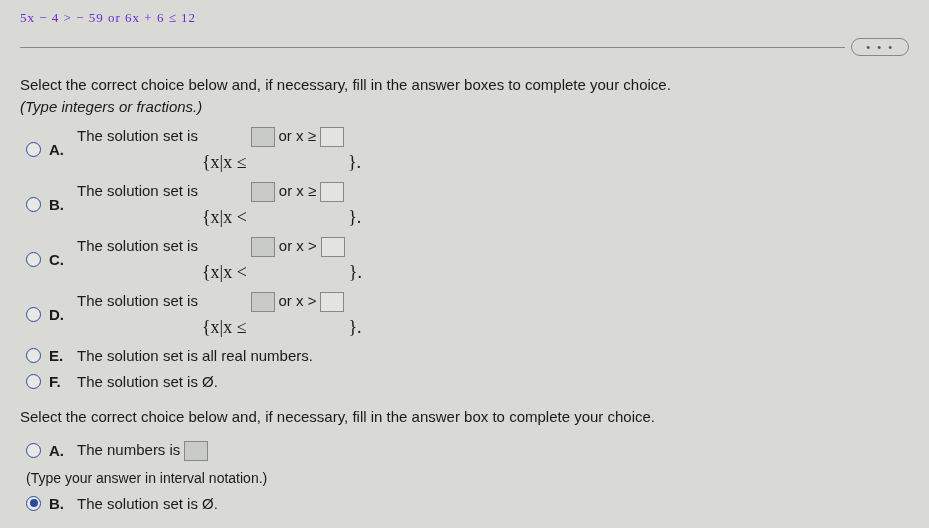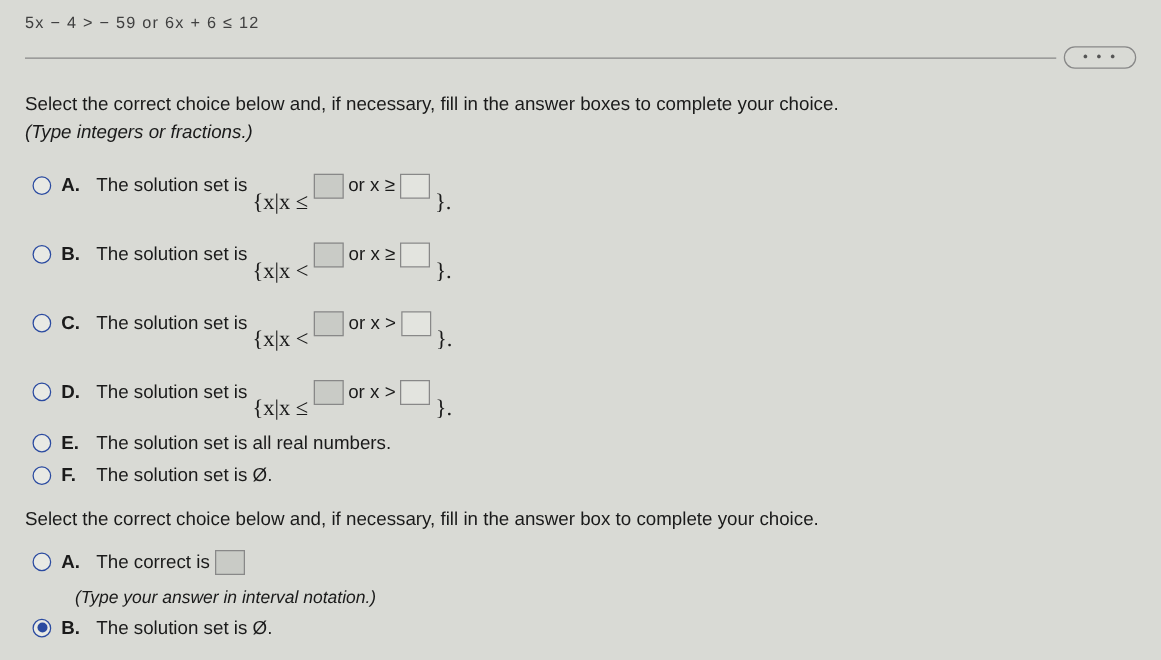--- a/index.html
+++ b/index.html
@@ -8,23 +8,23 @@
       background: #d9dad5;
       width: 929px;
       height: 528px;
       padding: 10px 20px;
       color: #1a1a1a;
       font-size: 15px;
       position: relative;
     }
     .top-crop {
       font-size: 13px;
-      color: #404040;
+      color: #6d28d9;
       margin-bottom: 8px;
-      font-family: Liberation Sans, sans-serif;
+      font-family: Liberation Serif, serif;
       letter-spacing: 1px;
     }
     .divider-row {
       display: flex;
       align-items: center;
       margin: 12px 0 18px 0;
     }
     .hr-line {
       flex: 1;
       height: 1px;
@@ -76,44 +76,41 @@
       background: #2a4aa0;
       border-radius: 50%;
       display: block;
     }
     .choice-label {
       font-weight: bold;
       min-width: 20px;
     }
     .choice-text {
       display: flex;
-      align-items: center;
       gap: 4px;
       flex-wrap: wrap;
     }
     .ans-box {
       display: inline-block;
       width: 24px;
       height: 20px;
       background: #c9cbc6;
       border: 1px solid #888;
       vertical-align: middle;
     }
     .ans-box.light {
       background: #e3e4df;
     }
     .brace { font-family: 'Times New Roman', serif; font-size: 18px; margin-top: 25px; }
     .second-prompt {
       margin: 18px 0 16px 0;
     }
     .sub-hint {
-      margin-left: 34px;
       font-size: 14px;
       margin-top: 2px;
-      font-style: italic;
     }
   </style>
 </head>
 <body>
 
 <div class="top-crop">5x − 4 &gt; − 59  or  6x + 6 ≤ 12</div>
 
 <div class="divider-row">
   <div class="hr-line"></div>
   <div class="ellipsis-badge">• • •</div>
@@ -193,21 +190,21 @@
 </div>
 
 <div class="second-prompt">Select the correct choice below and, if necessary, fill in the answer box to complete your choice.</div>
 
 <div class="choices">
 
   <div class="choice-row">
     <div class="radio"></div>
     <span class="choice-label">A.</span>
     <span class="choice-text">
-      <span>The correct is </span>
+      <span>The numbers is </span>
       <span class="ans-box"></span>
     </span>
   </div>
   <div class="sub-hint">(Type your answer in interval notation.)</div>
 
   <div class="choice-row">
     <div class="radio selected"></div>
     <span class="choice-label">B.</span>
     <span class="choice-text">
       <span>The solution set is Ø.</span>

